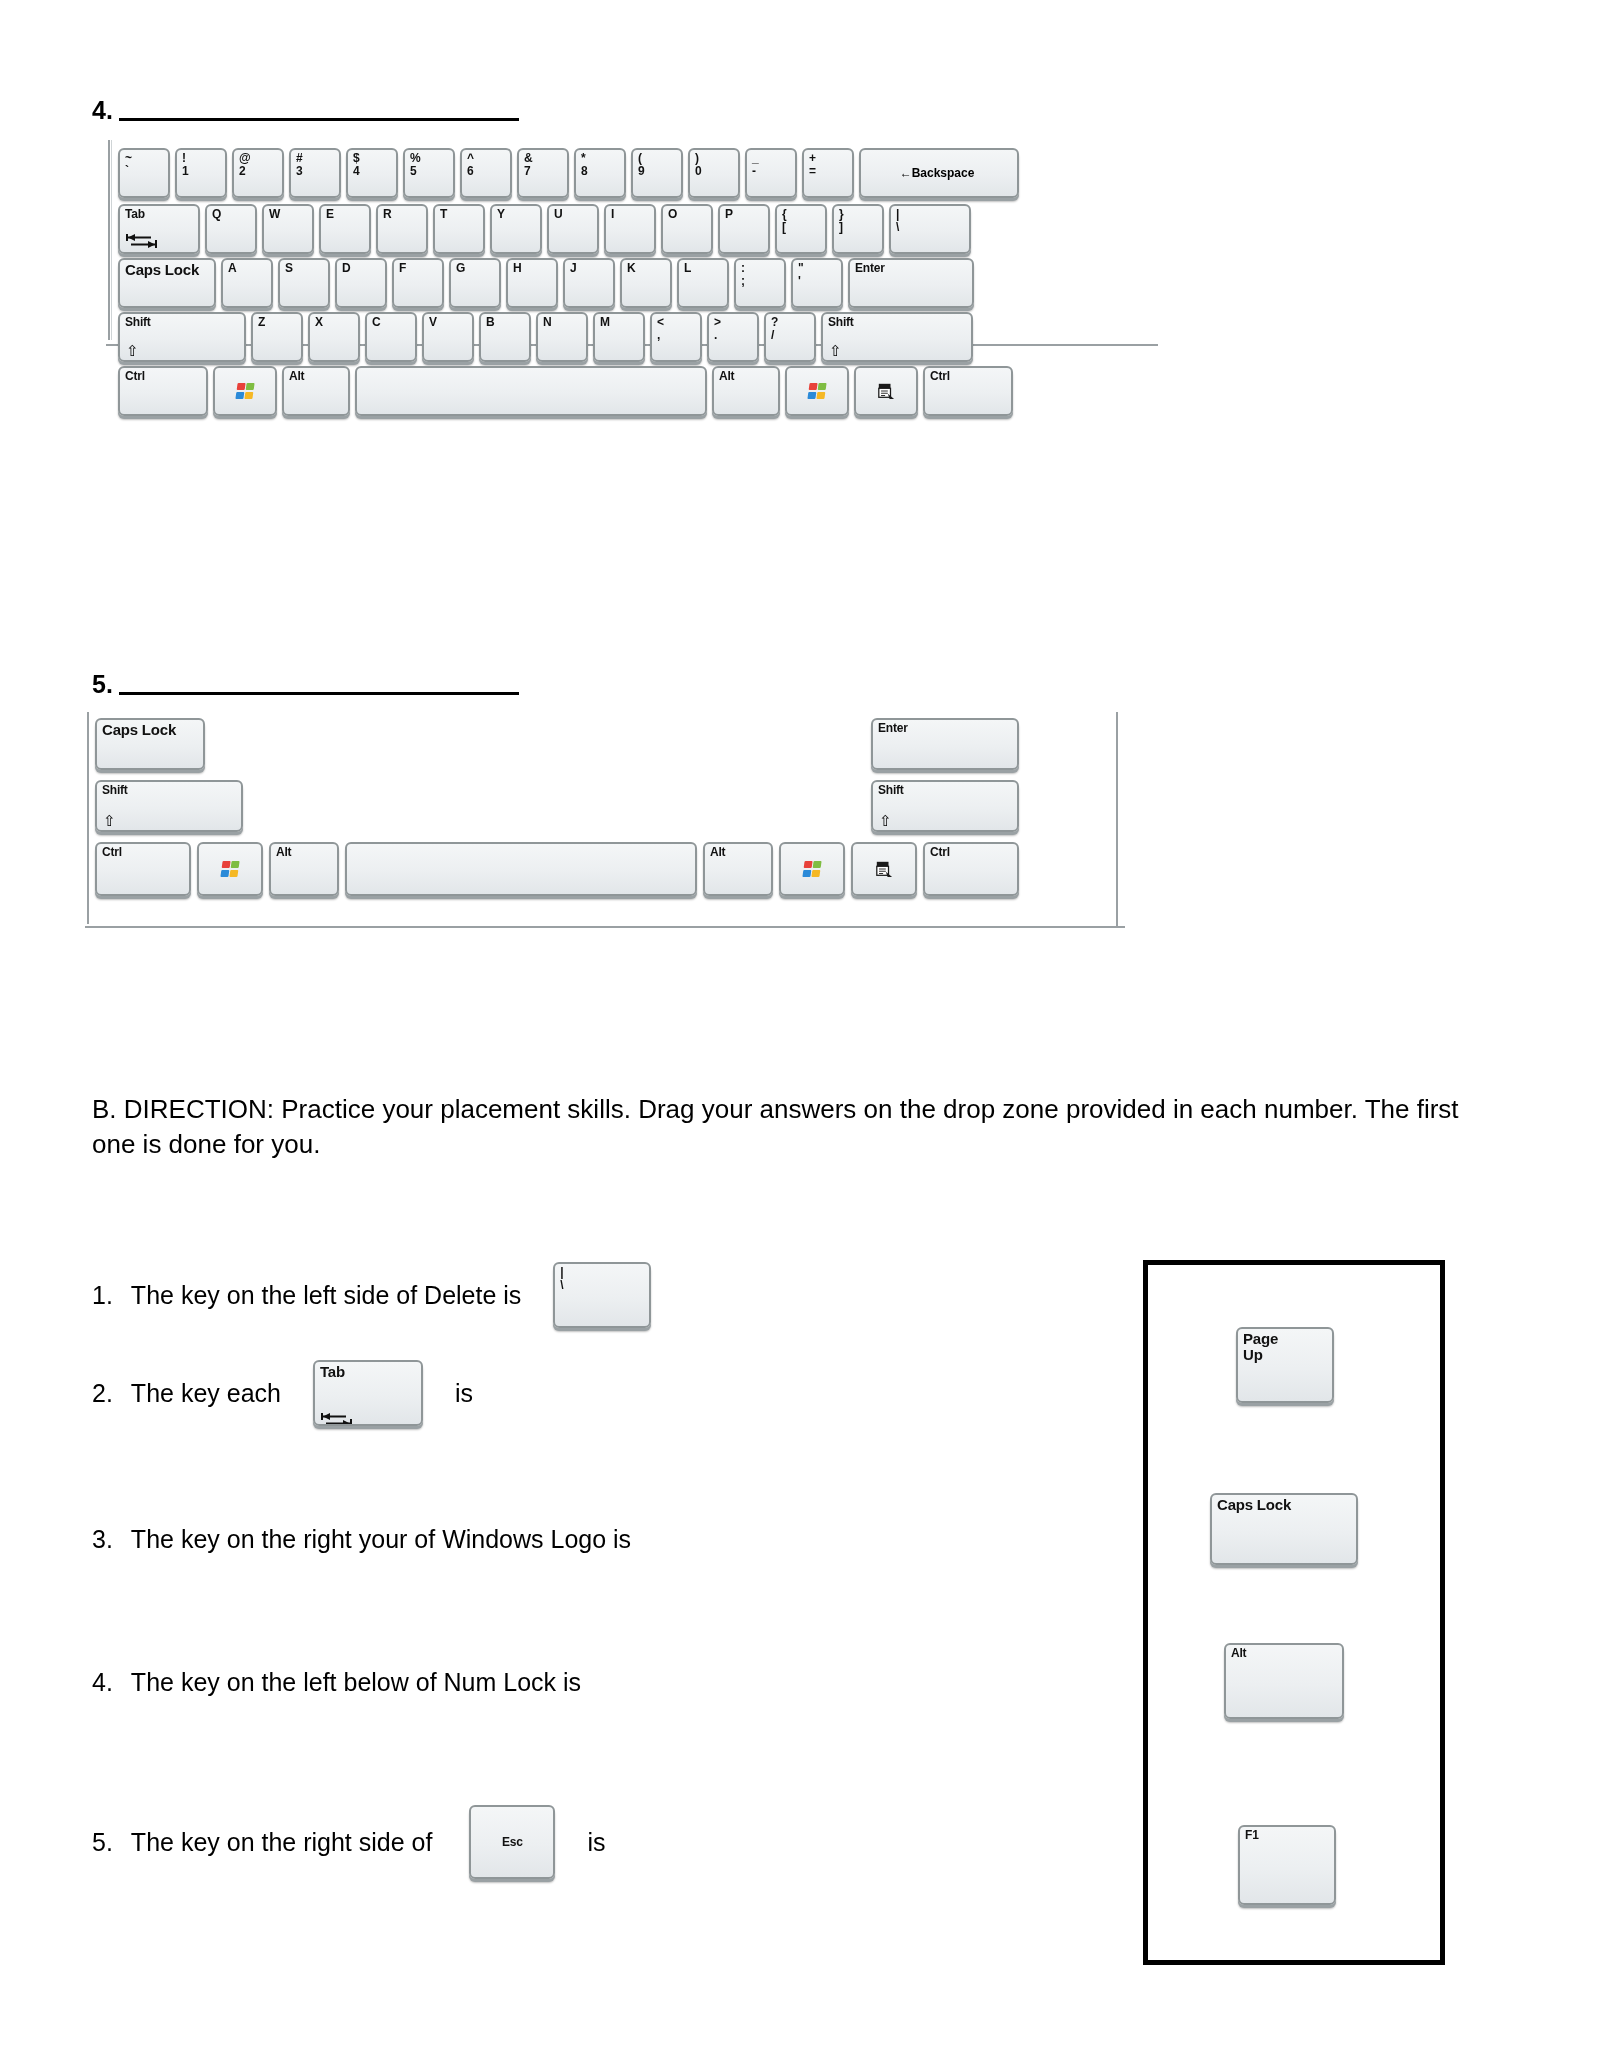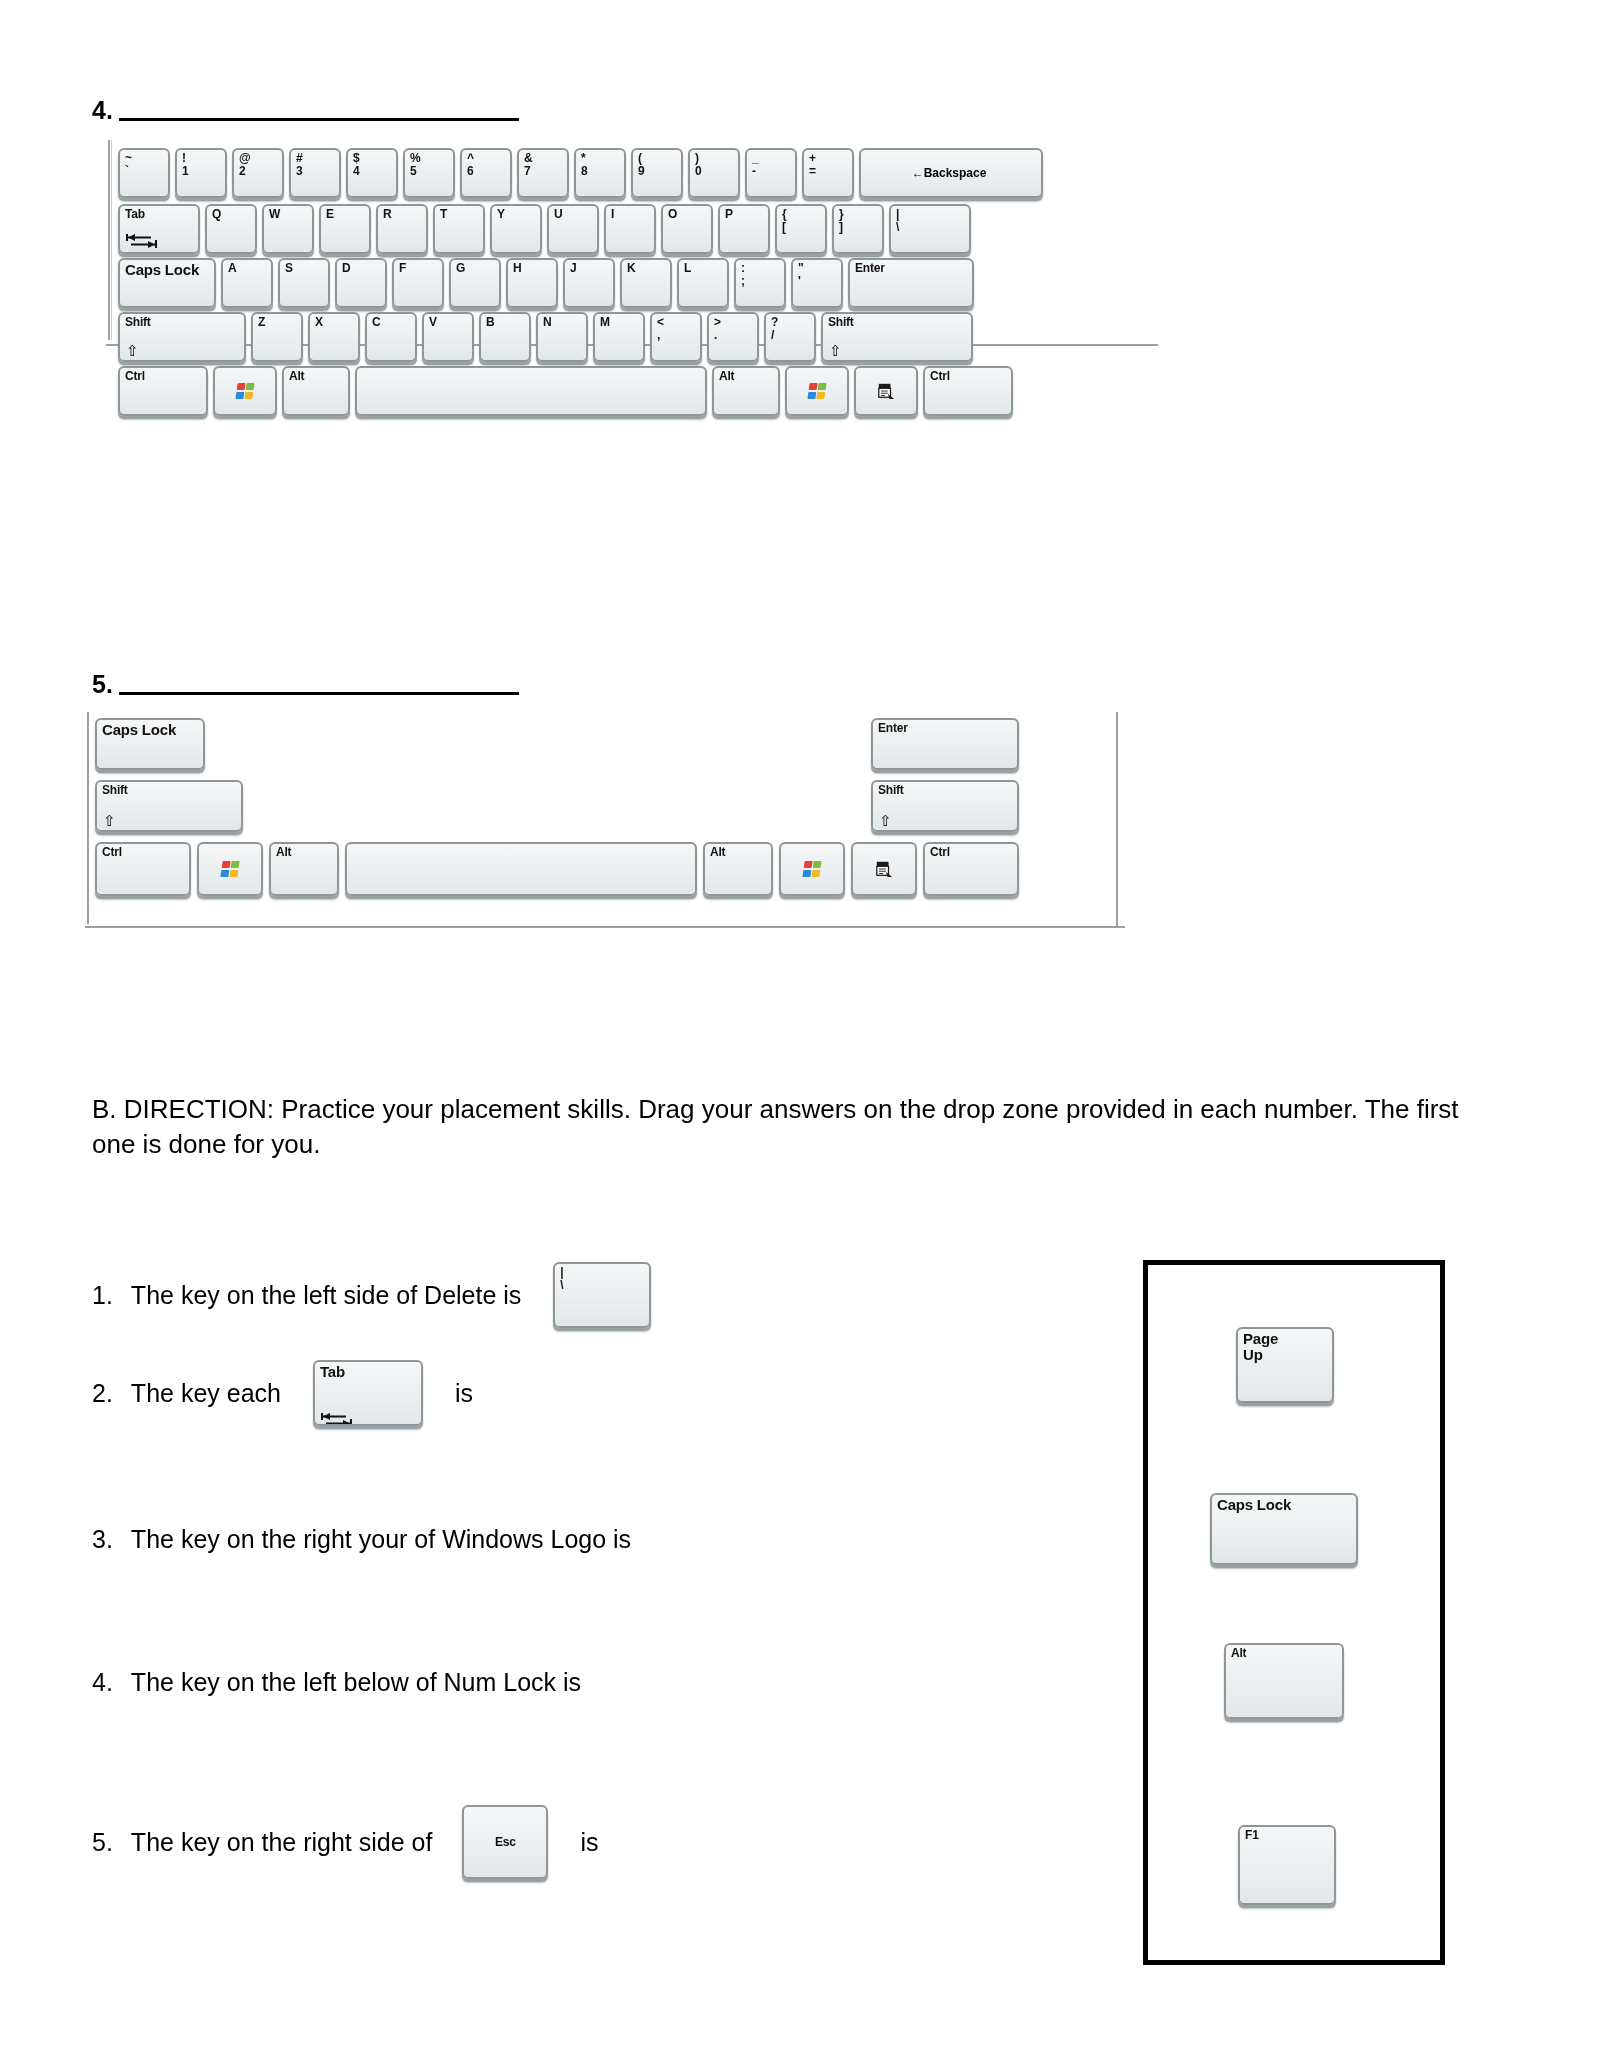--- a/index.html
+++ b/index.html
@@ -170,21 +170,21 @@
 0</span>
       </div>
       <div class="key" style="width: 52px; height: 50px; flex: 0 0 auto;">
         <span class="lbl dual">_
 -</span>
       </div>
       <div class="key" style="width: 52px; height: 50px; flex: 0 0 auto;">
         <span class="lbl dual">+
 =</span>
       </div>
-      <div class="key" style="width: 184px; height: 50px; flex: 0 0 auto;">
+      <div class="key" style="width: 160px; height: 50px; flex: 0 0 auto;">
         <span class="bkspc">←Backspace</span>
       </div>
     </div>
 
   <div class="krow" id="row-q" style="top:56px;">
       <div class="key" style="width: 82px; height: 50px; flex: 0 0 auto;">
         <span class="lbl">Tab</span>
         <span class="tabglyph"><svg viewBox="0 0 34 16" width="34" height="16">
             <line x1="2" y1="1" x2="2" y2="8" stroke="#111" stroke-width="2"></line>
             <line x1="3" y1="4.5" x2="26" y2="4.5" stroke="#111" stroke-width="2"></line>
@@ -468,21 +468,21 @@
       <span>3.</span>
       <span>The key on the right your of Windows Logo is</span>
     </div>
     <div class="qitem" style="left: 92px; top: 1668px;">
       <span>4.</span>
       <span>The key on the left below of Num Lock is</span>
     </div>
     <div class="qitem" style="left: 92px; top: 1805px;">
       <span>5.</span>
       <span>The key on the right side of</span>
-      <div class="key" style="width: 86px; height: 74px; flex: 0 0 auto; margin-left: 12px;">
+      <div class="key" style="width: 86px; height: 74px; flex: 0 0 auto; margin-left: 19px;">
         <span class="lbl center">Esc</span>
       </div>
       <span style="margin-left: 14px;">is</span>
     </div>
   </div>
 
 <div id="answer-bank">
     <div class="key bank-key" style="width: 98px; height: 76px; flex: 0 0 auto; left: 88px; top: 62px; position: absolute;">
       <span class="lbl small">Page
 Up</span>

